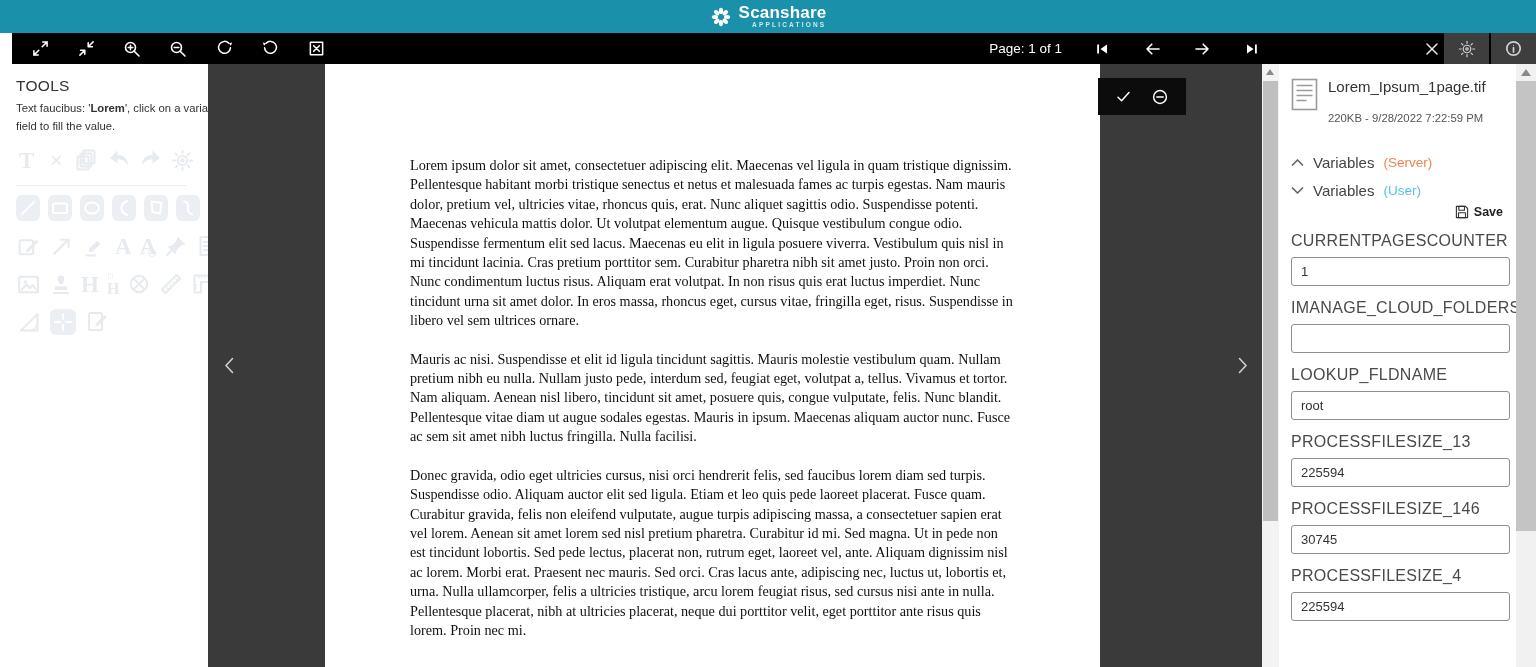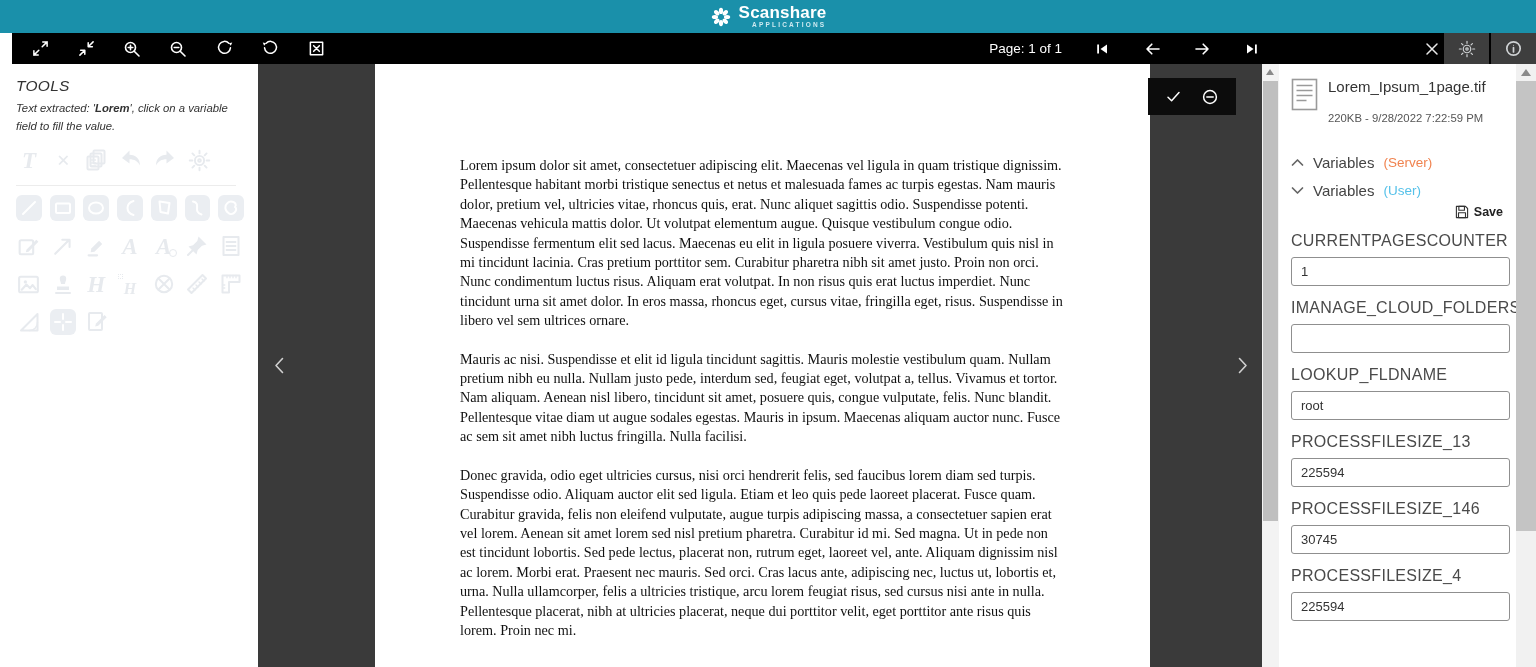--- a/index.html
+++ b/index.html
@@ -31,21 +31,21 @@
   .nav-btn svg { stroke:#fff; fill:#fff; stroke-width:1.6; stroke-linecap:round; stroke-linejoin:round; }
   .close-btn { width:20px; height:22px; display:flex; align-items:center; justify-content:center; margin-left:160px; cursor:pointer; }
   .close-btn svg { stroke:#e8e8e8; stroke-width:1.5; stroke-linecap:round; }
   .sq-btn { width:45px; height:31px; background:#3e3e3e; display:flex; align-items:center; justify-content:center; margin-left:2px; cursor:pointer; }
   .sq-btn svg { stroke:#cfd2d4; fill:none; stroke-width:1.6; stroke-linecap:round; }
 
   
   .content { flex:1; display:flex; min-height:0; }
 
   
-  .tools-panel { width:258px; background:#fff; padding:13px 14px 0 16px; flex:0 0 auto;font-style:italic; }
+  .tools-panel { width:208px; background:#fff; padding:13px 14px 0 16px; flex:0 0 auto; }
   .tools-title { font-size:15.5px; color:#333; letter-spacing:.3px; }
   .tools-hint { font-size:11.3px; color:#333; line-height:1.55; margin-top:5px; width:222px; }
   .tools-hint b { font-weight:700; }
   .ticon-row { display:flex; align-items:center; gap:8px; margin-top:12px; }
   .ticon-row.tight { margin-top:9px; }
   .ticon { width:26px; height:26px; display:flex; align-items:center; justify-content:center; color:#e7eaee; cursor:pointer; position:relative; }
   .ticon svg { stroke:#e7eaee; fill:none; stroke-width:2; stroke-linecap:round; stroke-linejoin:round; }
   .ticon .filled { fill:#e7eaee; stroke:none; }
   .ticon.letter { font-family:"Liberation Serif", serif; font-weight:700; font-size:23px; line-height:1; }
   .ticon.letter-sm { font-family:"Liberation Serif", serif; font-weight:700; font-size:16px; line-height:1; align-items:flex-end; }
@@ -211,21 +211,21 @@
             <circle cx="8" cy="4.9" r="0.5" fill="#cfd2d4" stroke="none"></circle>
           </svg>
         </span>
     </div>
   </div>
 
   <div class="content">
 
     <div class="tools-panel">
       <div class="tools-title">TOOLS</div>
-      <div class="tools-hint"><span>Text extracted: '</span><b>Lorem</b><span>', click on a variable field to fill the value.</span></div>
+      <div class="tools-hint"><span>Text faucibus: '</span><b>Lorem</b><span>', click on a variable field to fill the value.</span></div>
 
       <div class="ticon-row">
         <span class="ticon letter">T</span>
         <span class="ticon letter">×</span>
         <span class="ticon">
             <svg width="24" height="24" viewBox="0 0 24 24" stroke-width="1.8">
               <rect x="8.5" y="2.5" width="11" height="13" rx="1"></rect>
               <rect x="5.5" y="5.5" width="11" height="13" rx="1"></rect>
               <rect x="2.5" y="8.5" width="11" height="13" rx="1"></rect>
               <path d="M5.5 12 h5 M5.5 15 h5 M5.5 18 h5" stroke-width="1.3"></path>

